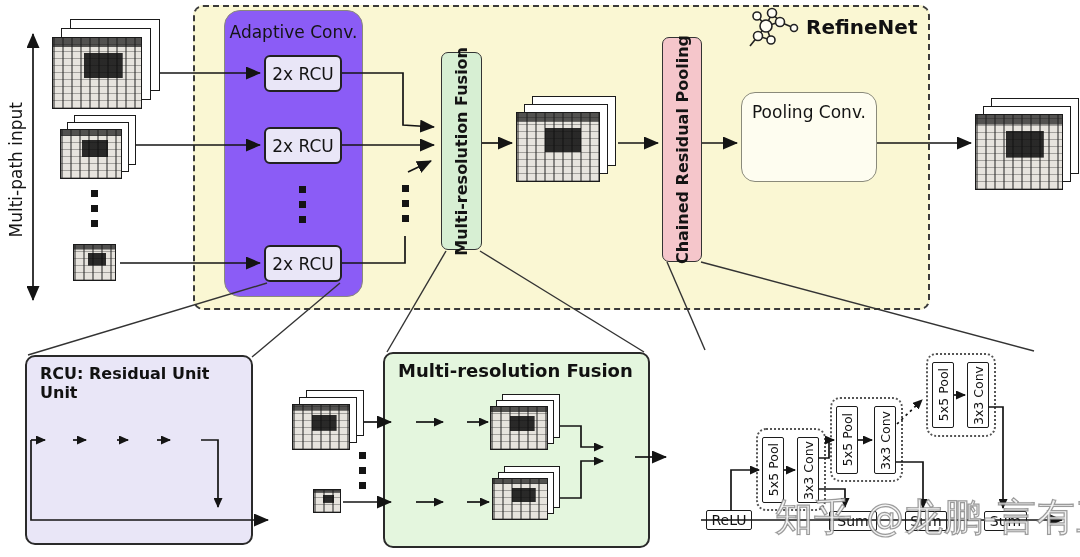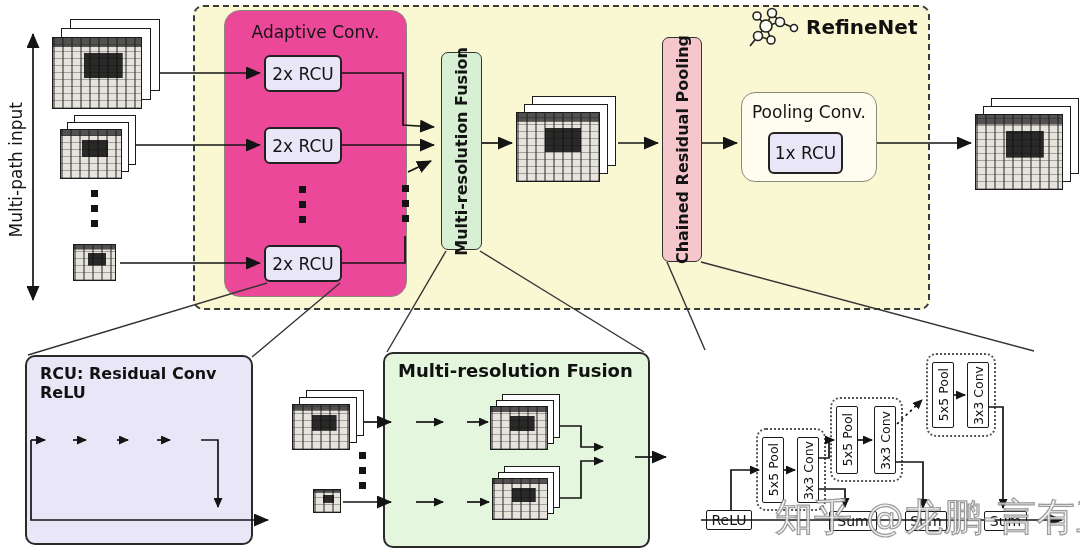--- a/index.html
+++ b/index.html
@@ -9,21 +9,21 @@
 
   
   .bg{position:absolute;z-index:1;}
   .wires{position:absolute;left:0;top:0;z-index:2;pointer-events:none;}
   .fg{position:absolute;z-index:3;}
   .wm{position:absolute;z-index:5;}
 
   
   .yellow-panel{left:193px;top:5px;width:737px;height:305px;background:#faf7d3;
                 border:2.5px dashed #3a3a3a;border-radius:10px;}
-  .adaptive-box{left:224px;top:10px;width:183px;height:287px;background:#ec4899;
+  .adaptive-box{left:224px;top:10px;width:139px;height:287px;background:#8b5cf6;
                 border:1.5px solid #8a8a7a;border-radius:16px;text-align:center;}
   .adaptive-box .ttl{margin-top:11px;font-size:17px;}
   .outputconv-box{left:741px;top:92px;width:136px;height:90px;background:#fefdf0;
                   border:1.5px solid #8a8a7a;border-radius:14px;text-align:center;}
   .outputconv-box .ttl{margin-top:9px;font-size:17px;}
 
   .detail{border:2px solid #2a2a2a;border-radius:10px;}
   .rcu-detail{left:25px;top:355px;width:228px;height:190px;background:#e9e6f7;}
   .fusion-detail{left:383px;top:352px;width:267px;height:196px;background:#e4f6de;}
   .crp-detail{left:701px;top:350px;width:336px;height:198px;background:#f8cdd2;}
@@ -83,21 +83,21 @@
 
   <div class="bg adaptive-box">
     <div class="ttl">Adaptive Conv.</div>
   </div>
 
   <div class="bg outputconv-box">
     <div class="ttl">Pooling Conv.</div>
   </div>
 
   <div class="bg detail rcu-detail">
-    <div class="dttl">RCU: Residual Conv ReLU</div>
+    <div class="dttl">RCU: Residual Unit Unit</div>
   </div>
 
   <div class="bg detail fusion-detail">
     <div class="dttl">Multi-resolution Fusion</div>
   </div>
 
 
   <svg class="wires" width="1080" height="557" viewBox="0 0 1080 557">
     <defs>
       <marker id="m" markerUnits="userSpaceOnUse" markerWidth="10" markerHeight="9" refX="9" refY="4.5" orient="auto-start-reverse">
@@ -214,23 +214,20 @@
   <div class="stack" style="left:516px;top:96px;width:100px;height:86px">
     <div class="layer" style="left:16px;top:0;width:84px;height:70px"></div>
     <div class="layer" style="left:8px;top:8px;width:84px;height:70px"></div>
     <div class="layer photo" style="left:0;top:16px;width:84px;height:70px"></div>
   </div>
 
   <div class="fg vpill crp-pill">
     <span>Chained Residual Pooling</span>
   </div>
 
-  <div class="fg cbox onexrcu">
-    <span>1x RCU</span>
-  </div>
 
   <svg class="fg" style="left:744px;top:4px" width="60" height="48" viewBox="0 0 60 48">
     <g stroke="#222" stroke-width="1.6" fill="none">
       <line x1="13" y1="12" x2="22" y2="22"></line>
         <line x1="28" y1="9" x2="22" y2="22"></line>
       <line x1="28" y1="9" x2="36" y2="18"></line>
         <line x1="22" y1="22" x2="36" y2="18"></line>
       <line x1="36" y1="18" x2="50" y2="24"></line>
         <line x1="22" y1="22" x2="14" y2="32"></line>
       <line x1="22" y1="22" x2="27" y2="36"></line>

